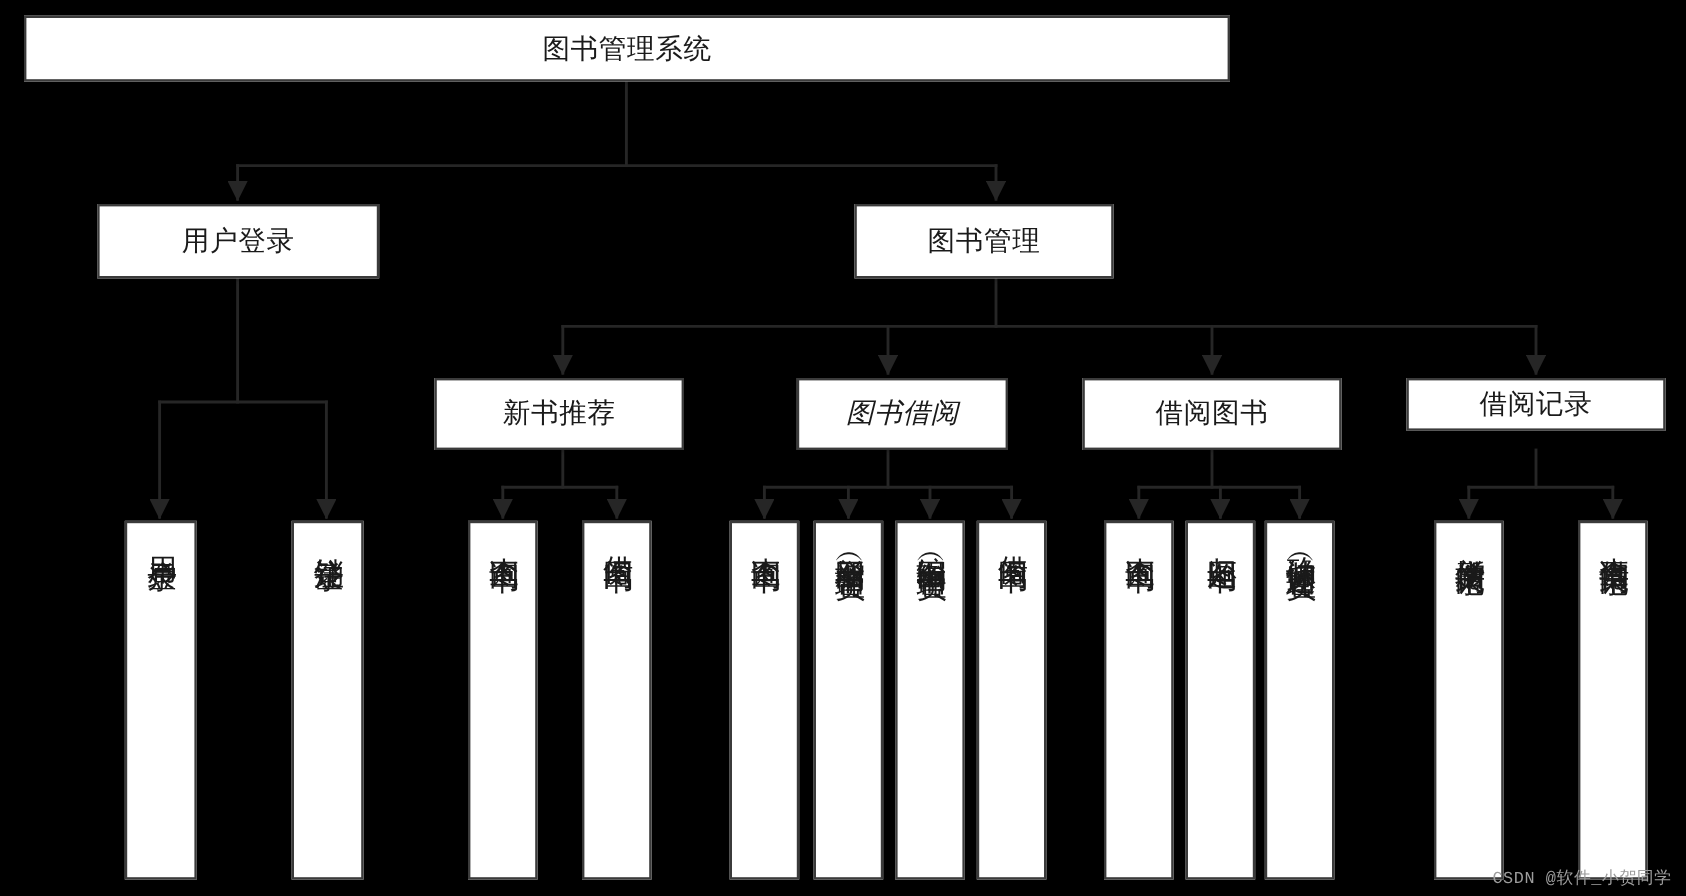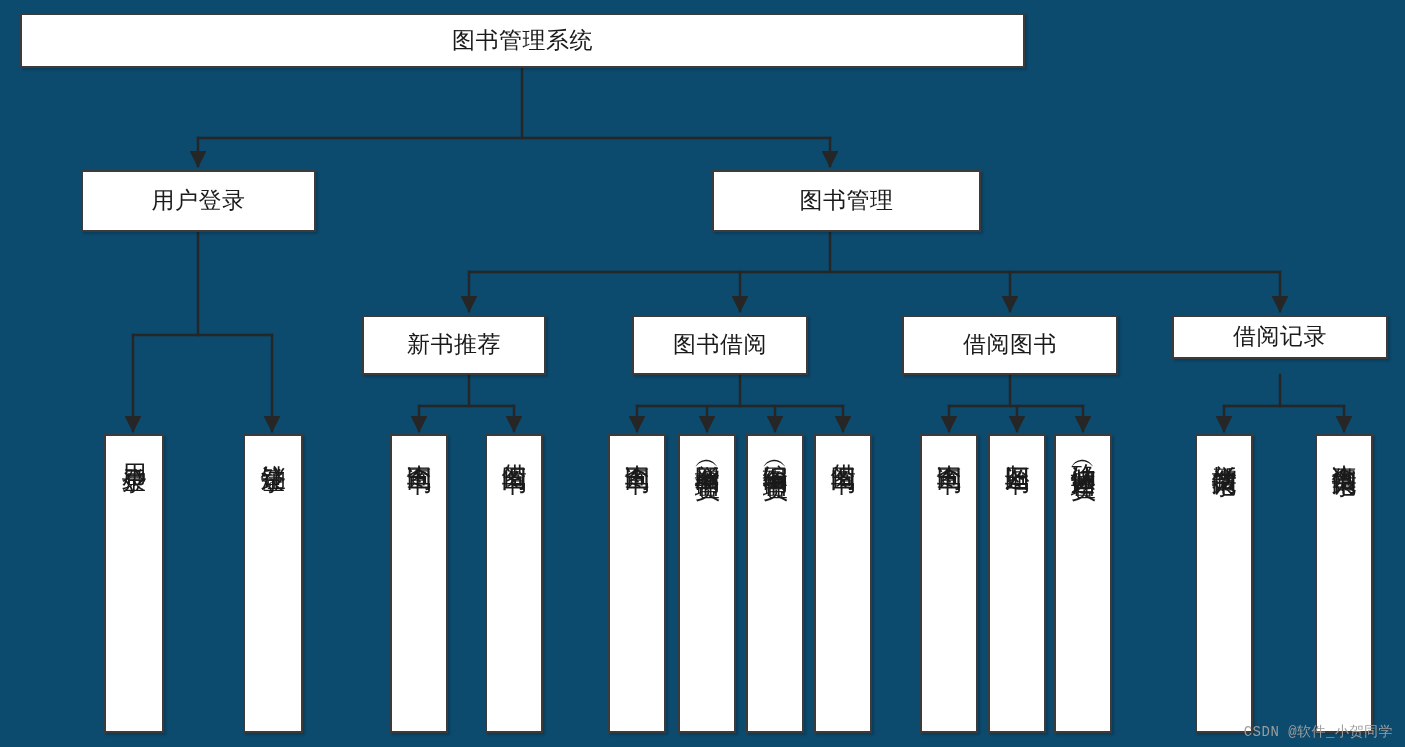--- a/index.html
+++ b/index.html
@@ -7,21 +7,21 @@
     padding: 0;
     background: #ffffff;
   }
   body {
     font-family: "Liberation Sans", "DejaVu Sans", sans-serif;
   }
   #canvas {
     position: relative;
     width: 1405px;
     height: 747px;
-    background: #0c4a6e;
+    background: #000000;
     overflow: hidden;
   }
   #edges {
     position: absolute;
     left: 0;
     top: 0;
     width: 1405px;
     height: 747px;
     pointer-events: none;
   }
@@ -127,28 +127,28 @@
     </g>
   </svg>
 
   <div class="node root horiz" style="left:20px; top:13px; width:1005px; height:55px;">
     <span class="label">图书管理系统</span>
   </div>
 
   <div class="node horiz" style="left:81px; top:170px; width:235px; height:62px;">
     <span class="label">用户登录</span>
   </div>
-  <div class="node horiz" style="left:712px; top:170px; width:269px; height:62px;">
+  <div class="node horiz" style="left:712px; top:170px; width:216px; height:62px;">
     <span class="label">图书管理</span>
   </div>
 
-  <div class="node horiz" style="left:362px; top:315px; width:184px; height:60px;">
+  <div class="node horiz" style="left:362px; top:315px; width:208px; height:60px;">
     <span class="label">新书推荐</span>
   </div>
-  <div class="node horiz" style="left:632px; top:315px; width:176px; height:60px;">
+  <div class="node horiz" style="left:664px; top:315px; width:176px; height:60px;font-style:italic;">
     <span class="label">图书借阅</span>
   </div>
   <div class="node horiz" style="left:902px; top:315px; width:216px; height:60px;">
     <span class="label">借阅图书</span>
   </div>
   <div class="node horiz" style="left:1172px; top:315px; width:216px; height:44px;">
     <span class="label">借阅记录</span>
   </div>
 
   <div class="node vert" style="left:104px; top:434px; width:60px; height:299px;">

